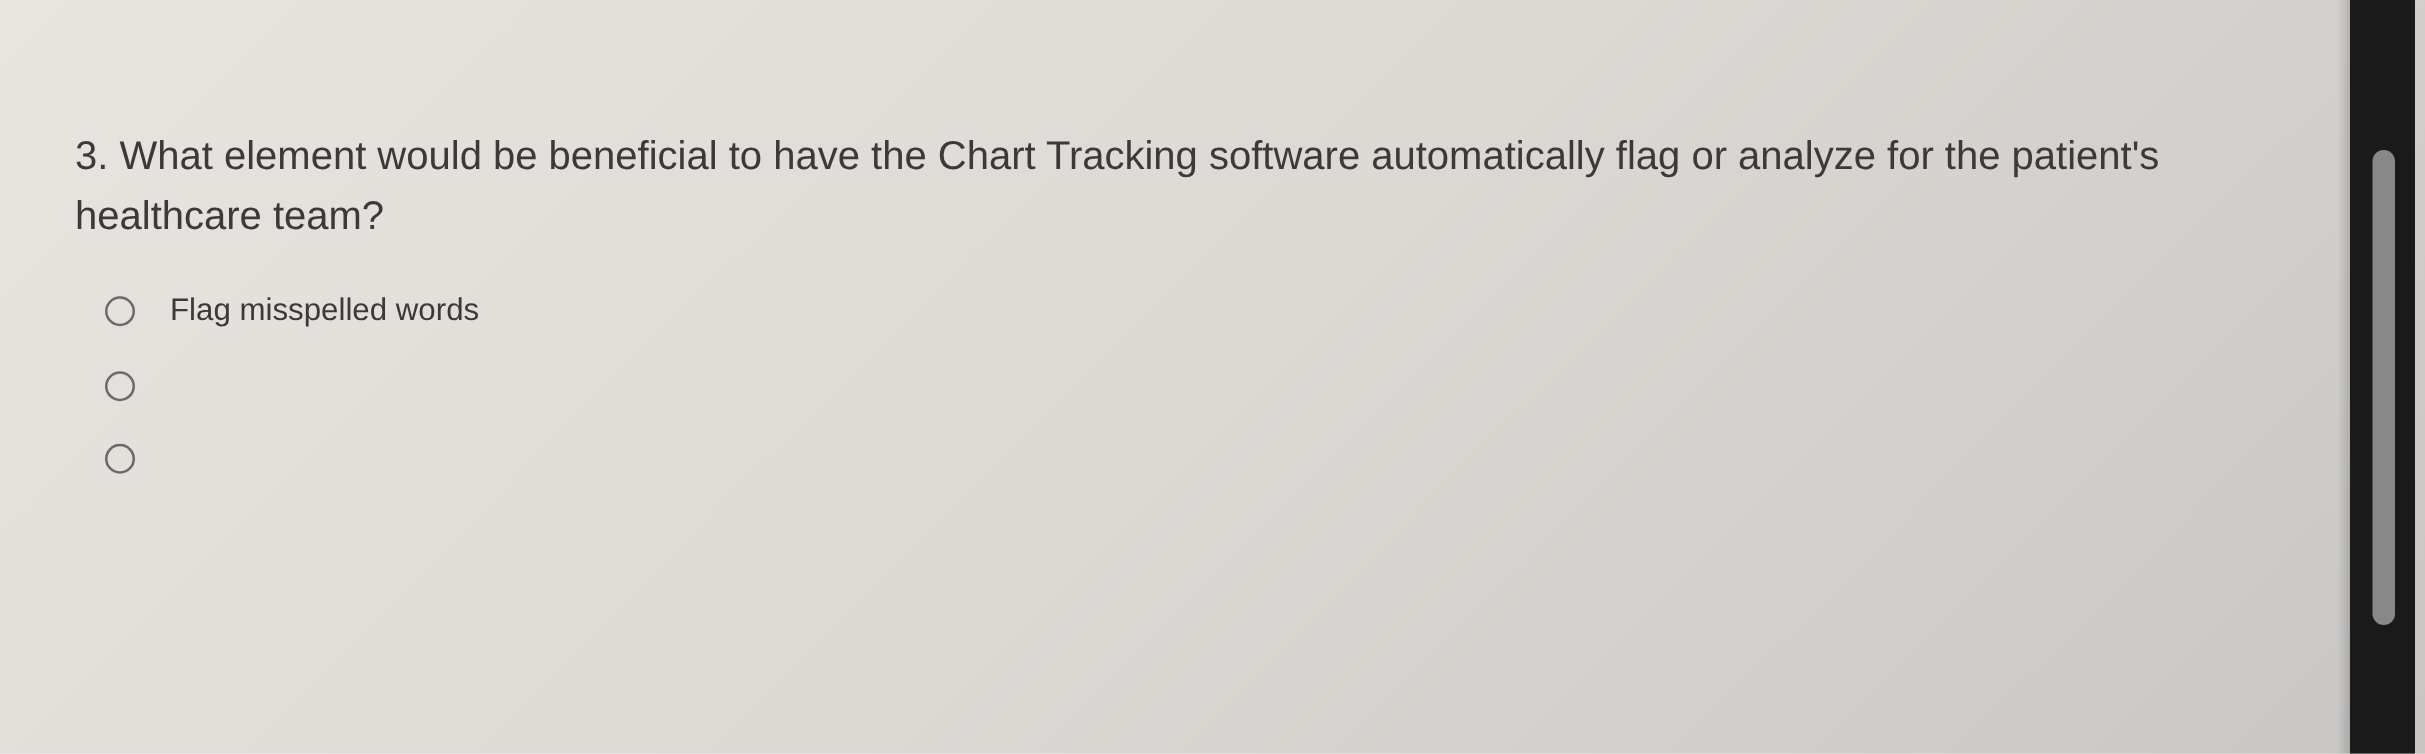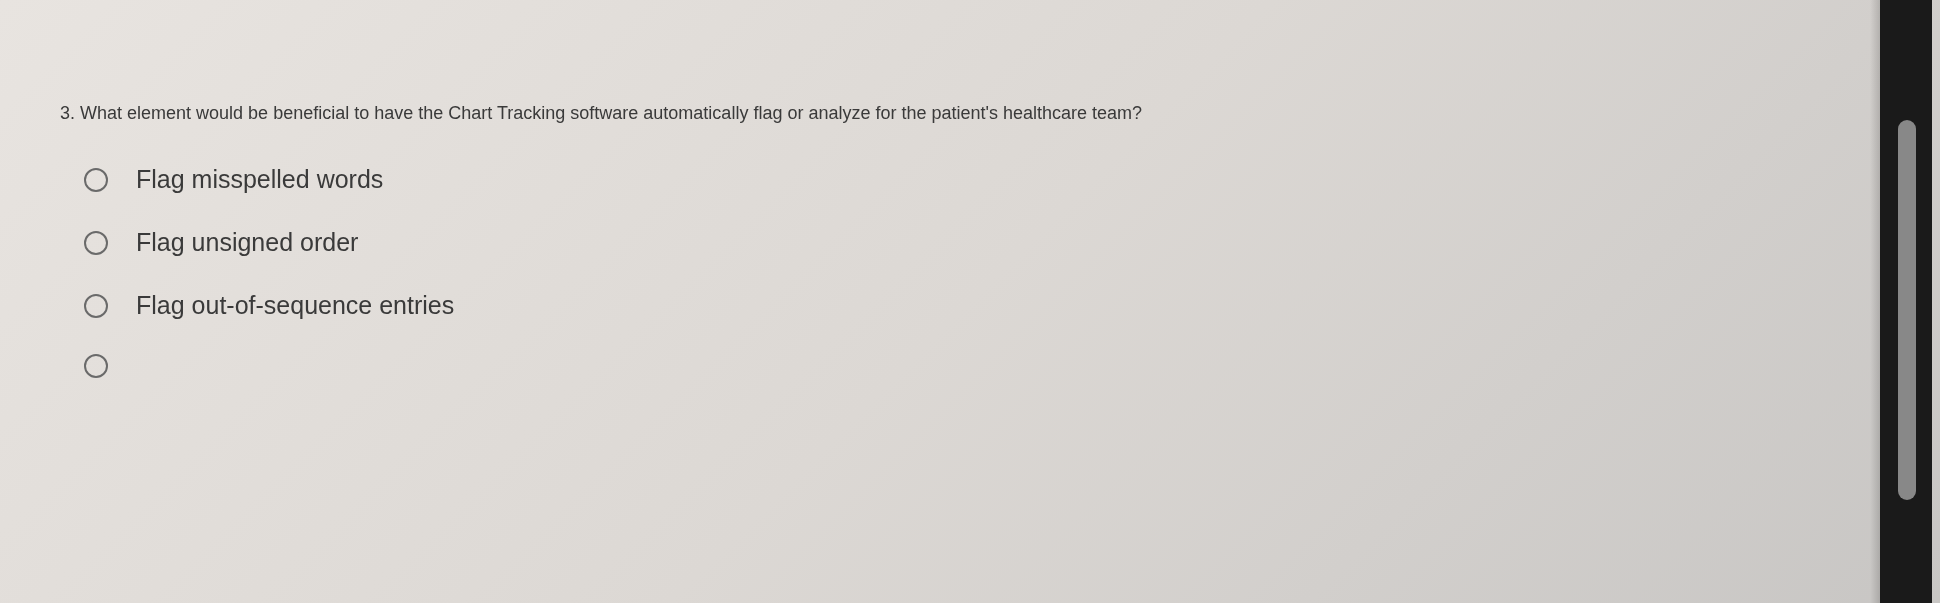--- a/index.html
+++ b/index.html
@@ -13,21 +13,21 @@
       width: 1940px;
       height: 603px;
       position: relative;
       overflow: hidden;
     }
     .content-area {
       padding: 100px 60px 40px 60px;
       width: 1860px;
     }
     .question-text {
-      font-size: 18px;
+      font-size: 32px;
       color: #3a3a3a;
       line-height: 1.5;
       margin-bottom: 38px;
       font-weight: 400;
     }
     .options-list {
       padding-left: 24px;
     }
     .option-row {
       display: flex;
@@ -87,27 +87,22 @@
 
   <div class="options-list">
 
     <div class="option-row">
       <div class="radio-circle"></div>
       <div class="option-label">Flag misspelled words</div>
     </div>
 
     <div class="option-row">
       <div class="radio-circle"></div>
-      <div class="option-label">Flag unsigned order</div>
     </div>
 
-    <div class="option-row">
-      <div class="radio-circle"></div>
-      <div class="option-label">Flag out-of-sequence entries</div>
-    </div>
 
     <div class="option-row">
       <div class="radio-circle"></div>
     </div>
 
   </div>
 </div>
 
 <div class="right-edge"></div>
 

